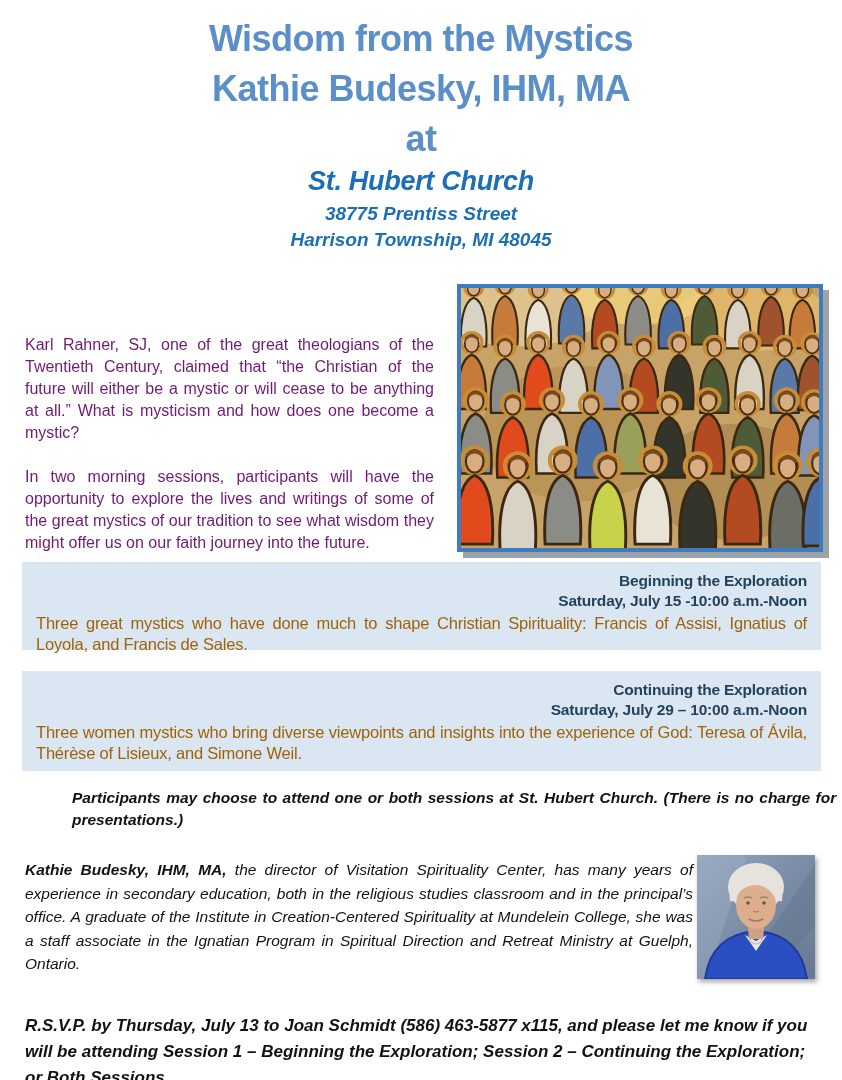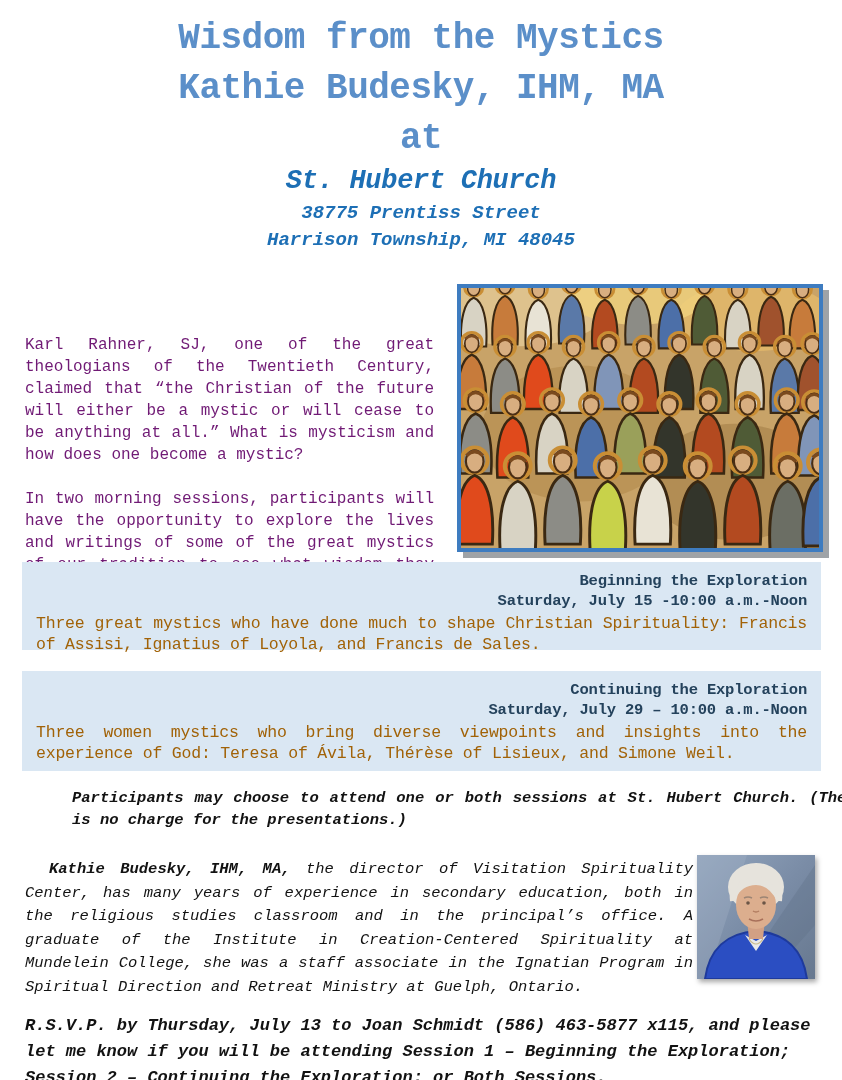--- a/index.html
+++ b/index.html
@@ -2,21 +2,21 @@
 <html><head>
 <meta charset="utf-8">
 <style>
   * { margin: 0; padding: 0; box-sizing: border-box; }
   html, body { background: #ffffff; }
   .page {
     position: relative;
     width: 842px;
     height: 1080px;
     background: #ffffff;
-    font-family: Liberation Mono, monospace;
+    font-family: Liberation Sans, sans-serif;
     overflow: hidden;
     padding-left: 13px;
   }
 
   
   .header {
     position: absolute;
     top: 14px; left: 0; right: 0;
     text-align: center;
     color: #5B8FC9;
@@ -105,21 +105,21 @@
   .bio-text {
     position: absolute;
     left: 25px; top: 858px;
     width: 668px;
     font-style: italic;
     font-size: 15.5px;
     line-height: 23.5px;
     text-align: justify;
     color: #121212;
   }
-  .bio-lead { font-weight: 700; margin-left: 24px; }
+  .bio-lead { font-weight: 700; }
 
   .photo {
     position: absolute;
     left: 697px; top: 855px;
     width: 118px; height: 124px;
     box-shadow: 2px 3px 5px rgba(0,0,0,0.35);
     background: #8294AC;
   }
   .photo svg { display: block; width: 100%; height: 100%; }
 

